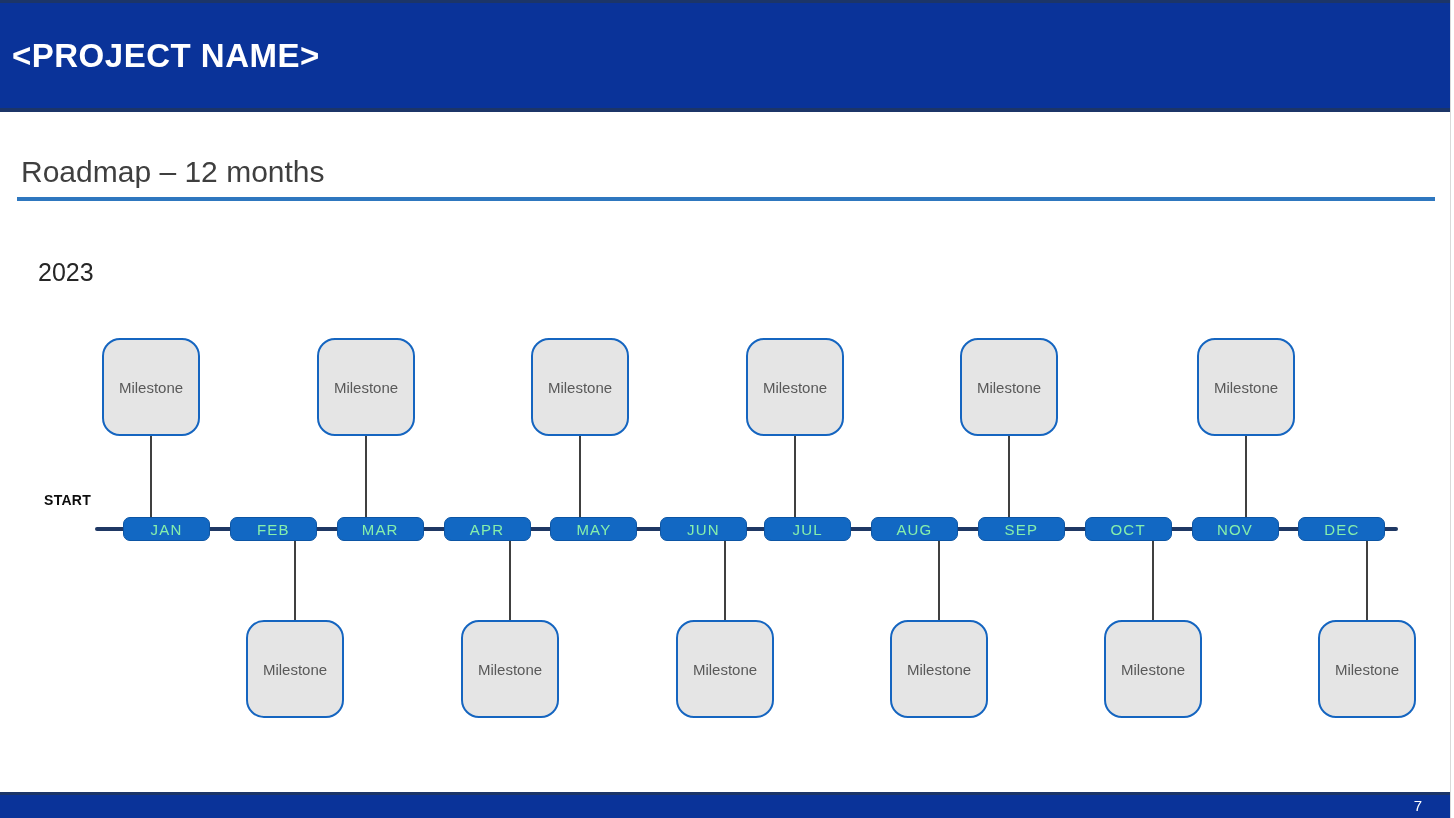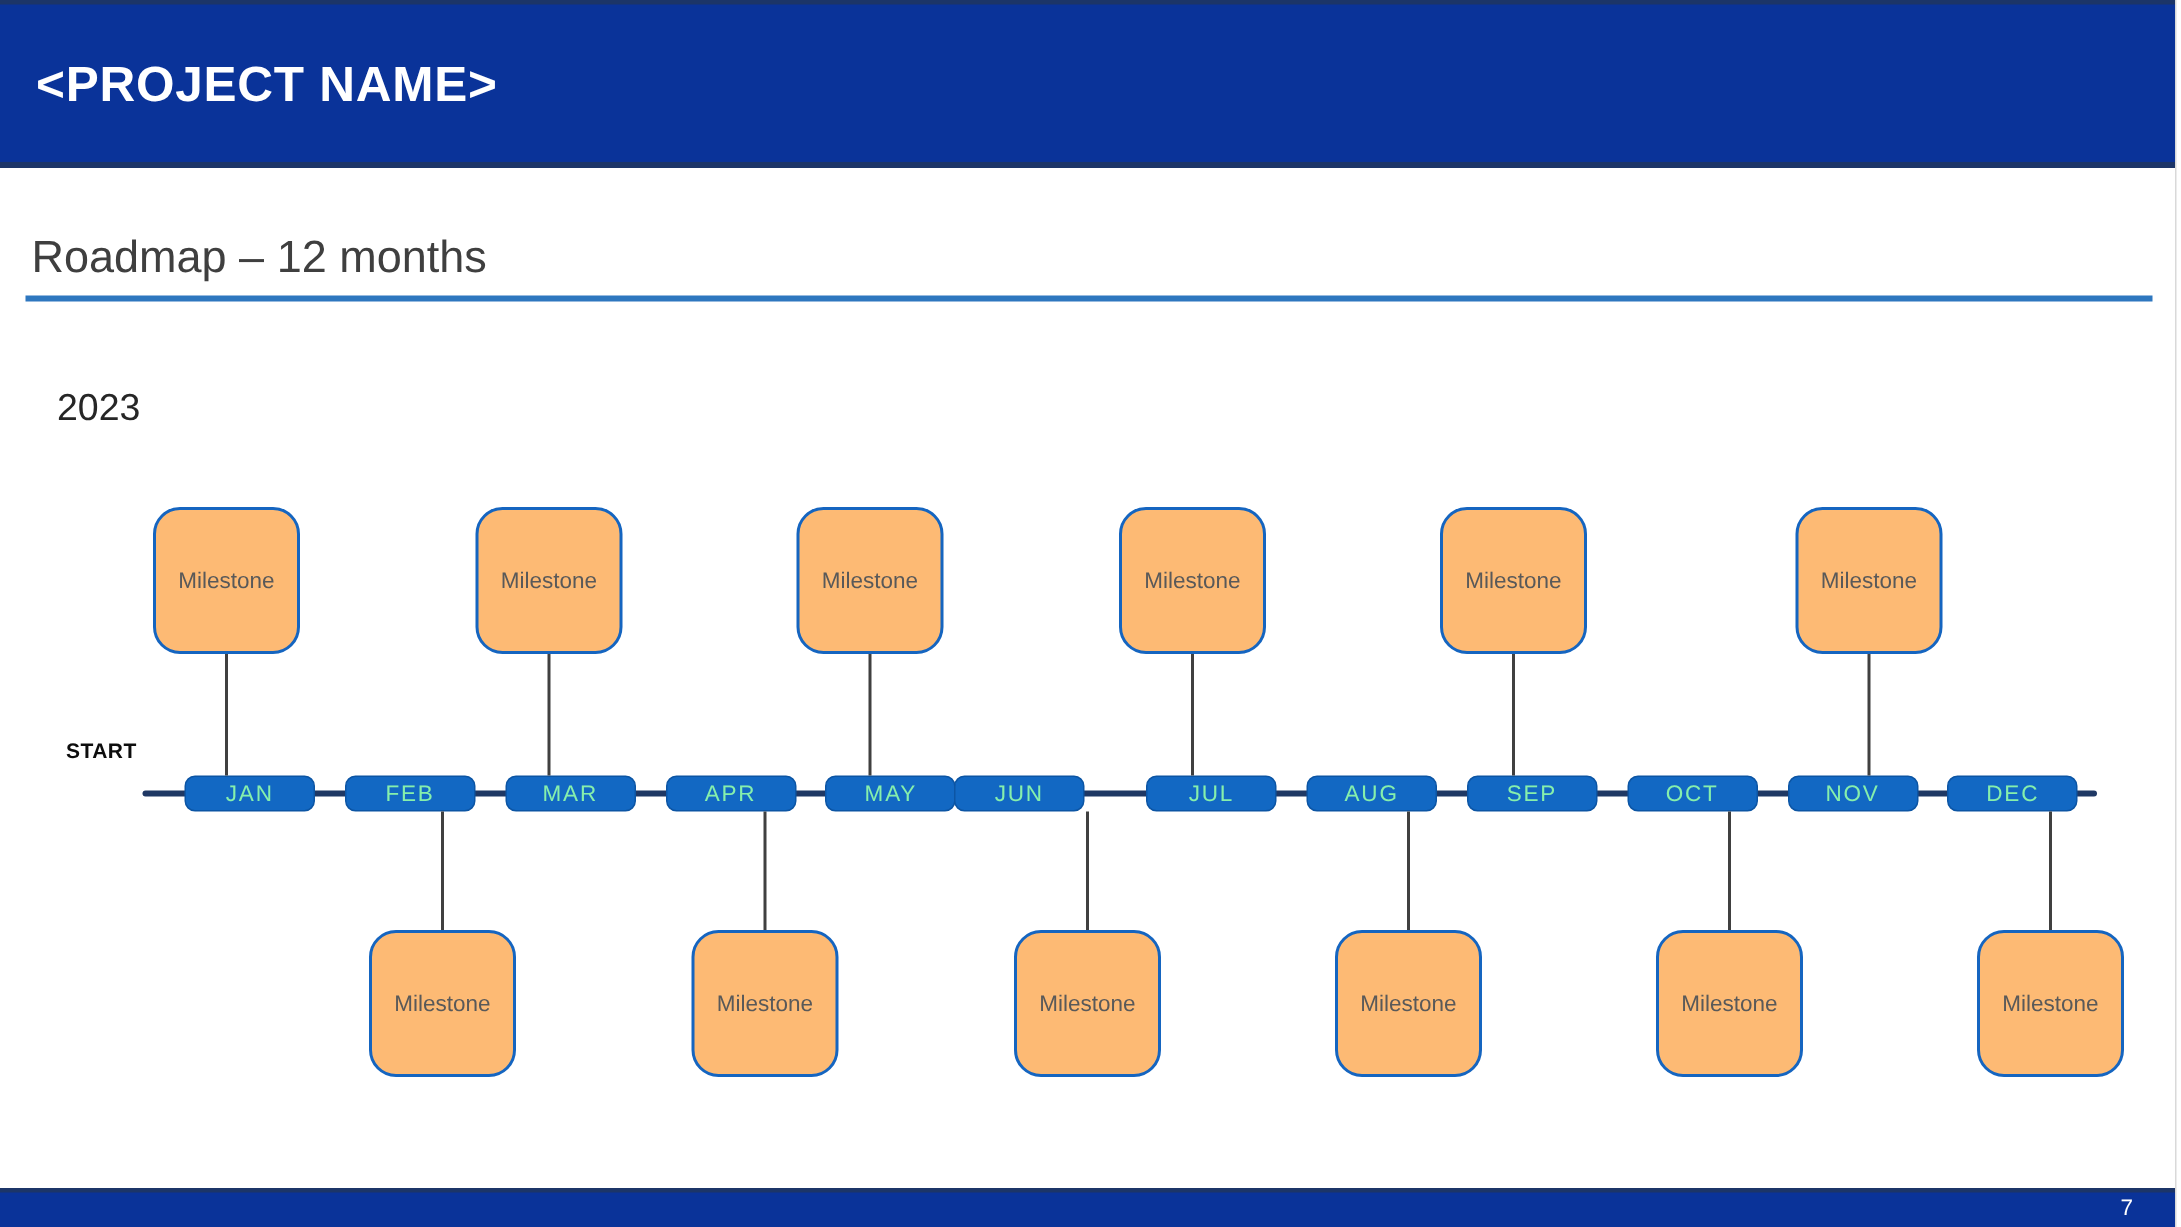--- a/index.html
+++ b/index.html
@@ -7,21 +7,21 @@
     position:relative; width:1454px; height:818px; background:#ffffff;
     font-family:"Liberation Sans", sans-serif; overflow:hidden;
   }
   
   .header {
     position:absolute; left:0; top:0; width:1450px; height:112px;
     background:#0A3399; border-top:3px solid #1C3568; border-bottom:4px solid #1C3568;
     box-sizing:border-box; display:flex; align-items:center;
   }
   .project-name {
-    color:#ffffff; font-weight:bold; font-size:33px; margin-left:24px; letter-spacing:0.5px;
+    color:#ffffff; font-weight:bold; font-size:33px; margin-left:12px; letter-spacing:0.5px;
     white-space:pre;
   }
   
   .slide-title {
     position:absolute; left:21px; top:155px; font-size:30px; color:#3f3f3f;
   }
   .title-underline {
     position:absolute; left:17px; top:197px; width:1418px; height:4px; background:#2E77BF;
   }
   
@@ -39,21 +39,21 @@
     position:absolute; top:517px; width:87px; height:24px;
     background:#1268C3; border:1px solid #0C55A4; border-radius:7px; box-sizing:border-box;
     display:flex; align-items:center; justify-content:center;
     color:#86efac; font-size:15px; letter-spacing:1.2px;
   }
   .connector { position:absolute; width:2px; background:#404040; }
   .connector-above { top:436px; height:81px; }
   .connector-below { top:541px; height:80px; }
   .milestone-box {
     position:absolute; width:98px; height:98px;
-    background:#fdba74; border:2px solid #1565C0; border-radius:18px; box-sizing:border-box;
+    background:#e5e5e5; border:2px solid #1565C0; border-radius:18px; box-sizing:border-box;
     display:flex; align-items:center; justify-content:center;
     color:#595959; font-size:15px;
   }
   .box-above { top:338px; }
   .box-below { top:620px; }
   
   .footer {
     position:absolute; left:0; top:792px; width:1450px; height:26px;
     background:#0A3399; border-top:3px solid #1C3568; box-sizing:border-box;
   }
@@ -111,21 +111,21 @@
       <div class="milestone-box box-below" style="left: 461px;">
         <span>Milestone</span>
       </div>
       <div class="month-pill" style="left: 550.4px;">
         <span>MAY</span>
       </div>
       <div class="connector connector-above" style="left: 579px;"></div>
       <div class="milestone-box box-above" style="left: 531px;">
         <span>Milestone</span>
       </div>
-      <div class="month-pill" style="left: 636px;">
+      <div class="month-pill" style="left: 660px;">
         <span>JUN</span>
       </div>
       <div class="connector connector-below" style="left: 724px;"></div>
       <div class="milestone-box box-below" style="left: 676px;">
         <span>Milestone</span>
       </div>
       <div class="month-pill" style="left: 764.1px;">
         <span>JUL</span>
       </div>
       <div class="connector connector-above" style="left: 794px;"></div>

